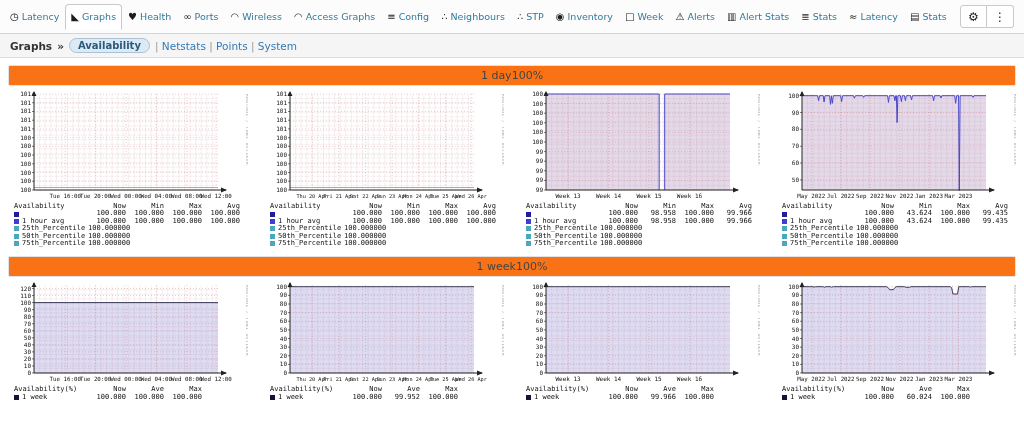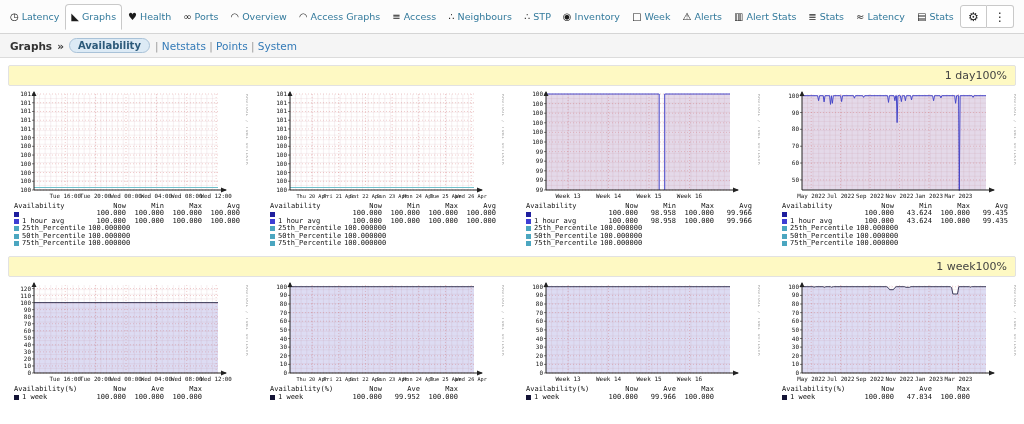--- a/index.html
+++ b/index.html
@@ -34,22 +34,22 @@
   .bc-root{font-weight:bold;color:#333;cursor:pointer;}
   .bc-sep{color:#333;font-weight:bold;}
   .bc-active{
     background:#dceaf5;border:1px solid #a9c2d8;border-radius:9px;padding:1px 8px;
     font-weight:bold;color:#2c5a7a;font-size:10px;cursor:pointer;
   }
   .bc-bar{color:#999;}
   .bc-link{color:#337ab7;text-decoration:none;cursor:pointer;}
   
   .section-bar{
-    margin:7px 8px 3px;background:#fef9c3;border:1px solid #e2e2e2;border-radius:2px;
-    padding:3px 8px;font-size:11px;color:#444;display:flex;justify-content:flex-end;align-items:center;
+    margin:7px 8px 3px;background:#f97316;border:1px solid #e2e2e2;border-radius:2px;
+    padding:3px 8px;font-size:11px;color:#444;display:flex;justify-content:center;align-items:center;
   }
   .charts-row{display:flex;gap:16px;padding:2px 8px 2px;}
   .chart-block{width:240px;}
   .chart-block svg{display:block;cursor:pointer;}
   
   .legend{
     font-family:"DejaVu Sans Mono","Liberation Mono",monospace;font-size:7px;
     line-height:7.4px;color:#111;margin-top:1px;padding-left:6px;
   }
   .lg-row{display:flex;align-items:center;}
@@ -73,29 +73,29 @@
     <div class="nav-item">
       <span class="icon">♥</span>
       <span>Health</span>
     </div>
     <div class="nav-item">
       <span class="icon">∞</span>
       <span>Ports</span>
     </div>
     <div class="nav-item">
       <span class="icon">◠</span>
-      <span>Overview</span>
+      <span>Wireless</span>
     </div>
     <div class="nav-item">
       <span class="icon">◠</span>
       <span>Access Graphs</span>
     </div>
     <div class="nav-item">
       <span class="icon">≡</span>
-      <span>Access</span>
+      <span>Config</span>
     </div>
     <div class="nav-item">
       <span class="icon">∴</span>
       <span>Neighbours</span>
     </div>
     <div class="nav-item">
       <span class="icon">∴</span>
       <span>STP</span>
     </div>
     <div class="nav-item">
@@ -1212,19 +1212,19 @@
           <div class="lg-row lg-head">
             <span class="lg-label">Availability(%)</span>
             <span class="lg-val">Now</span>
             <span class="lg-val">Ave</span>
             <span class="lg-val">Max</span>
           </div>
           <div class="lg-row">
             <span class="lg-swatch" style="background: rgb(19, 19, 53);"></span>
             <span class="lg-label">1 week</span>
             <span class="lg-val">100.000</span>
-            <span class="lg-val">47.834</span>
+            <span class="lg-val">60.024</span>
             <span class="lg-val">100.000</span>
           </div>
         </div>
       </div>
     </div>
   </main>
 
 </body></html>

